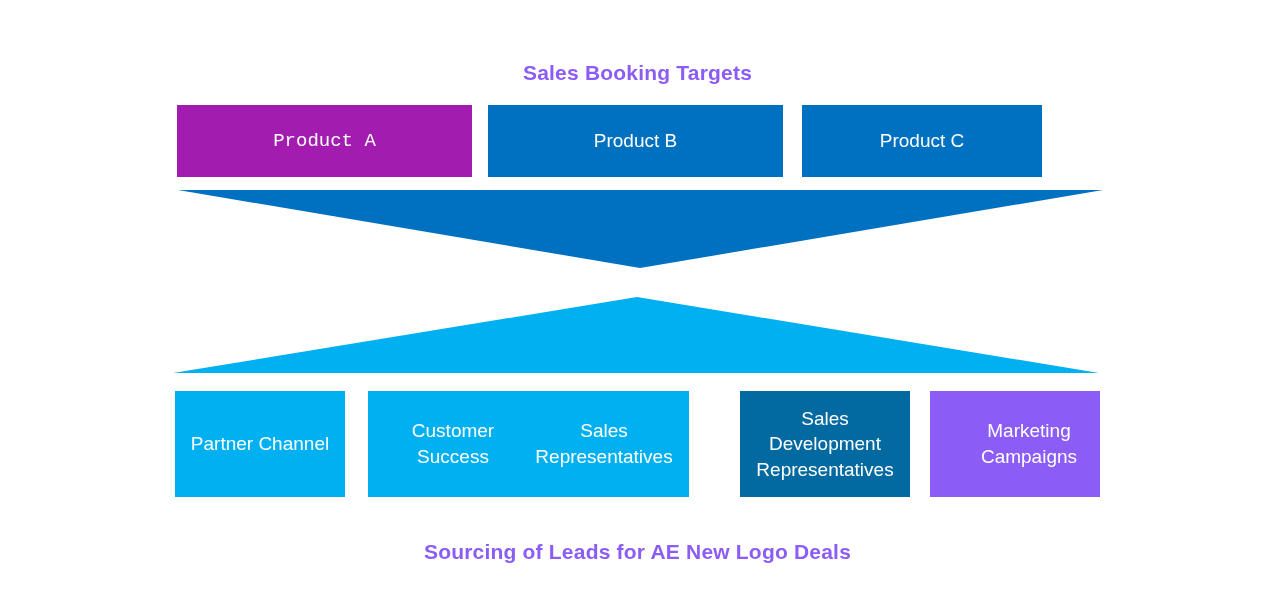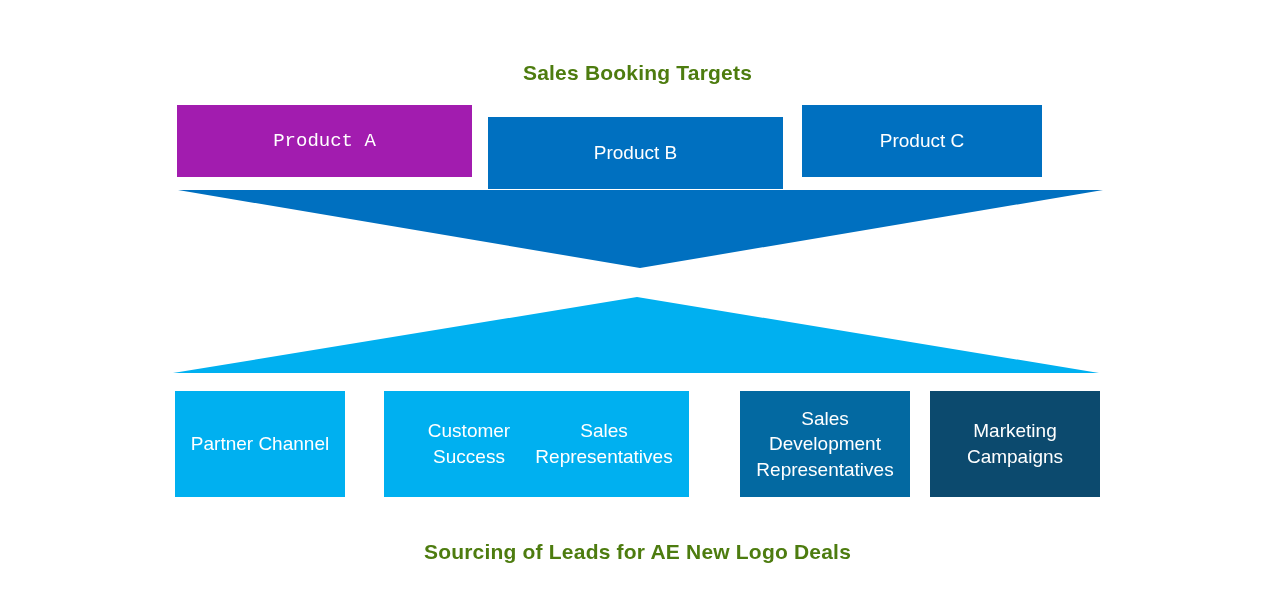--- a/index.html
+++ b/index.html
@@ -11,42 +11,42 @@
     font-family: "Liberation Sans", sans-serif;
     overflow: hidden;
   }
   .title {
     position: absolute;
     left: 0;
     width: 100%;
     text-align: center;
     font-weight: bold;
     font-size: 21px;
-    color: #4d7c0f;
+    color: #8b5cf6;
     letter-spacing: 0.2px;
   }
   .title-top { top: 61px; }
   .title-bottom { top: 540px; }
   .box {
     position: absolute;
     display: flex;
     align-items: center;
     justify-content: center;
     color: #ffffff;
     font-size: 19px;
     text-align: center;
   }
   .top-box { top: 105px; height: 72px; }
   .top-box-a { left: 177px; width: 295px; }
-  .top-box-b { left: 488px; width: 295px; margin-top: 12px; }
+  .top-box-b { left: 488px; width: 295px; }
   .top-box-c { left: 802px; width: 240px; }
   .bottom-box { top: 391px; height: 106px; width: 170px; line-height: 1.35; }
   .bottom-box .lbl { display: inline-block; max-width: 142px; }
   .bottom-box-1 { left: 163px; margin-left: 12px; }
-  .bottom-box-2 { left: 384px; }
+  .bottom-box-2 { left: 368px; }
   .bottom-box-3 { left: 519px; }
   .bottom-box-4 { left: 740px; }
   .bottom-box-5 { left: 930px; }
   .funnel-svg {
     position: absolute;
     left: 0;
     top: 0;
     width: 1275px;
     height: 606px;
     pointer-events: none;
@@ -79,19 +79,19 @@
   </div>
   <div class="box bottom-box bottom-box-2" style="background: rgb(0, 176, 240);">
     <span class="lbl">Customer Success</span>
   </div>
   <div class="box bottom-box bottom-box-3" style="background: rgb(0, 176, 240);">
     <span class="lbl">Sales Representatives</span>
   </div>
   <div class="box bottom-box bottom-box-4" style="background: #0369a1;">
     <span class="lbl">Sales Development Representatives</span>
   </div>
-  <div class="box bottom-box bottom-box-5" style="background: #0c4a6e;">
+  <div class="box bottom-box bottom-box-5" style="background: #8b5cf6; justify-content: flex-end;">
     <span class="lbl">Marketing Campaigns</span>
   </div>
 
   <div class="title title-bottom">Sourcing of Leads for AE New Logo Deals</div>
 
 </div>
 
 </body></html>

